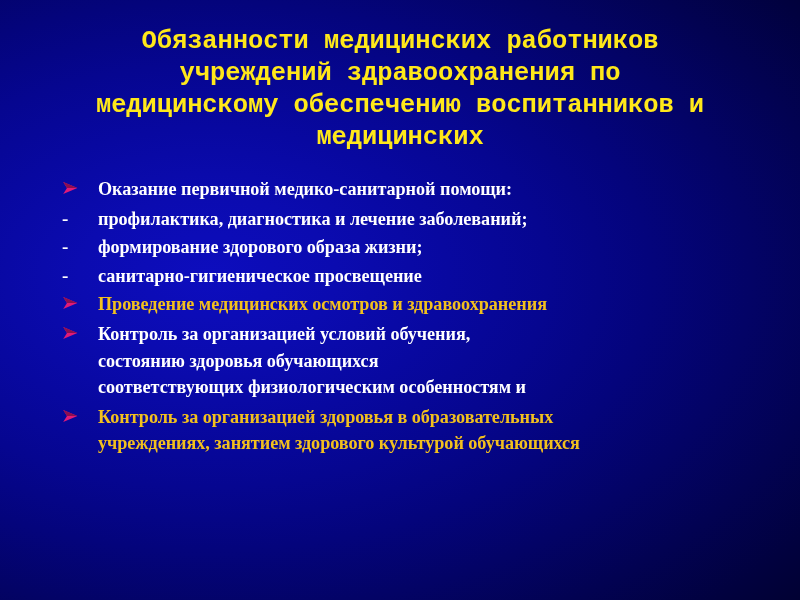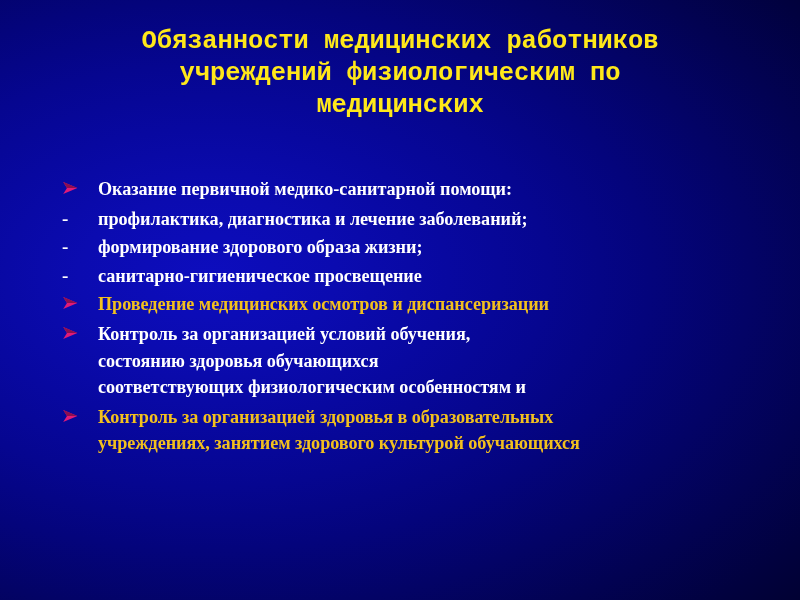--- a/index.html
+++ b/index.html
@@ -106,21 +106,22 @@
   .row.b-arrow { margin-bottom: 3px; }
   .row.b-dash  { margin-bottom: 2px; }
 </style>
 </head>
 <body>
 
 <div id="slide">
 
   <div class="title-block" id="title-block">
       <div class="title-line">Обязанности медицинских работников</div>
-      <div class="title-line">учреждений  физиологическим по</div>
+      <div class="title-line">учреждений  здравоохранения по</div>
+      <div class="title-line">медицинскому обеспечению воспитанников и</div>
       <div class="title-line">медицинских</div>
     </div>
 
   <div class="body-list" id="body-list">
       <div class="row b-arrow">
         <span class="marker">
           <svg width="17" height="14" viewBox="0 0 17 14" aria-hidden="true">
             <path d="M1.2 1.0 L15.4 6.9 L1.2 12.9 L5.0 6.9 Z" fill="#e01a78"></path>
             <path d="M1.2 1.0 L15.4 6.9 L5.0 6.9 Z" fill="#8c1050"></path>
           </svg>
@@ -148,21 +149,21 @@
         </div>
       </div>
       <div class="row b-arrow">
         <span class="marker">
           <svg width="17" height="14" viewBox="0 0 17 14" aria-hidden="true">
             <path d="M1.2 1.0 L15.4 6.9 L1.2 12.9 L5.0 6.9 Z" fill="#e01a78"></path>
             <path d="M1.2 1.0 L15.4 6.9 L5.0 6.9 Z" fill="#8c1050"></path>
           </svg>
         </span>
         <div class="rtext gold">
-          <span class="ln">Проведение медицинских осмотров и диспансеризации</span>
+          <span class="ln">Проведение медицинских осмотров и здравоохранения</span>
         </div>
       </div>
       <div class="row b-arrow">
         <span class="marker">
           <svg width="17" height="14" viewBox="0 0 17 14" aria-hidden="true">
             <path d="M1.2 1.0 L15.4 6.9 L1.2 12.9 L5.0 6.9 Z" fill="#e01a78"></path>
             <path d="M1.2 1.0 L15.4 6.9 L5.0 6.9 Z" fill="#8c1050"></path>
           </svg>
         </span>
         <div class="rtext white">

